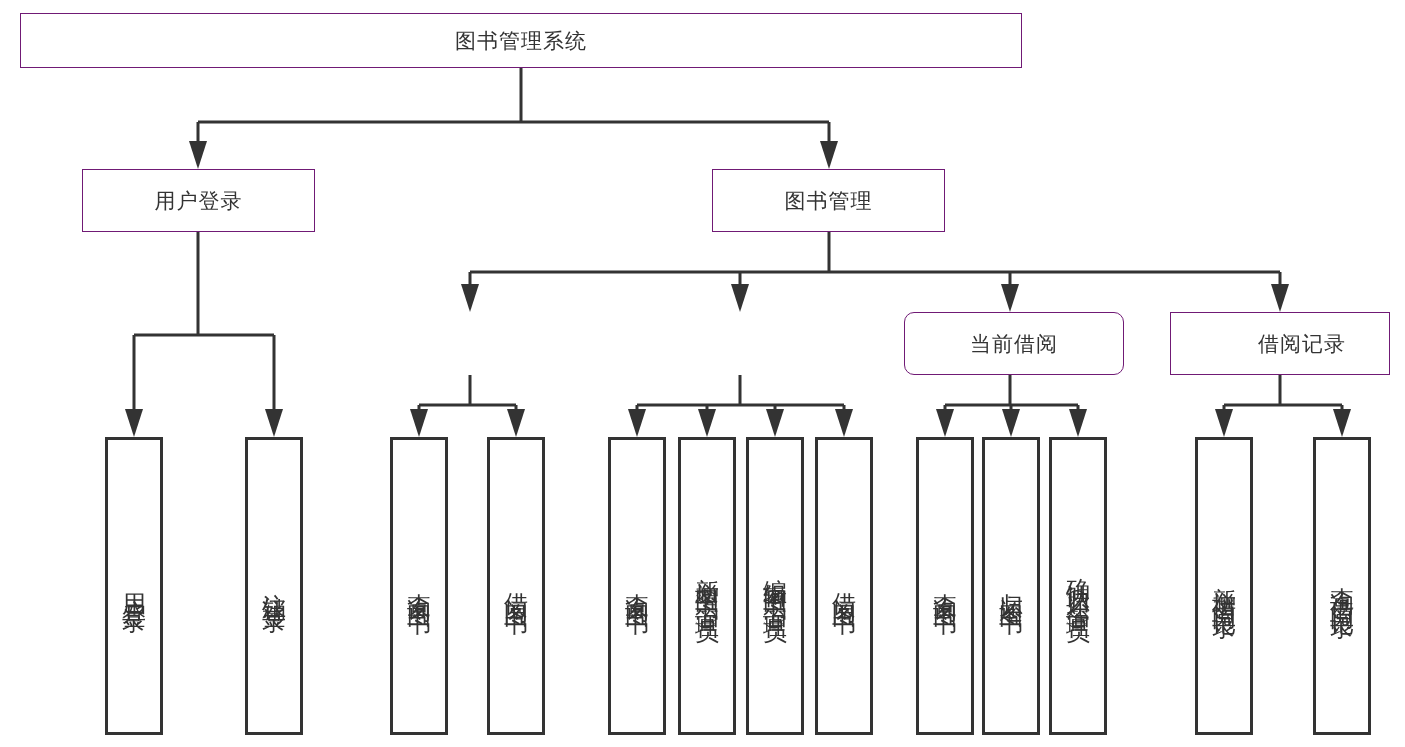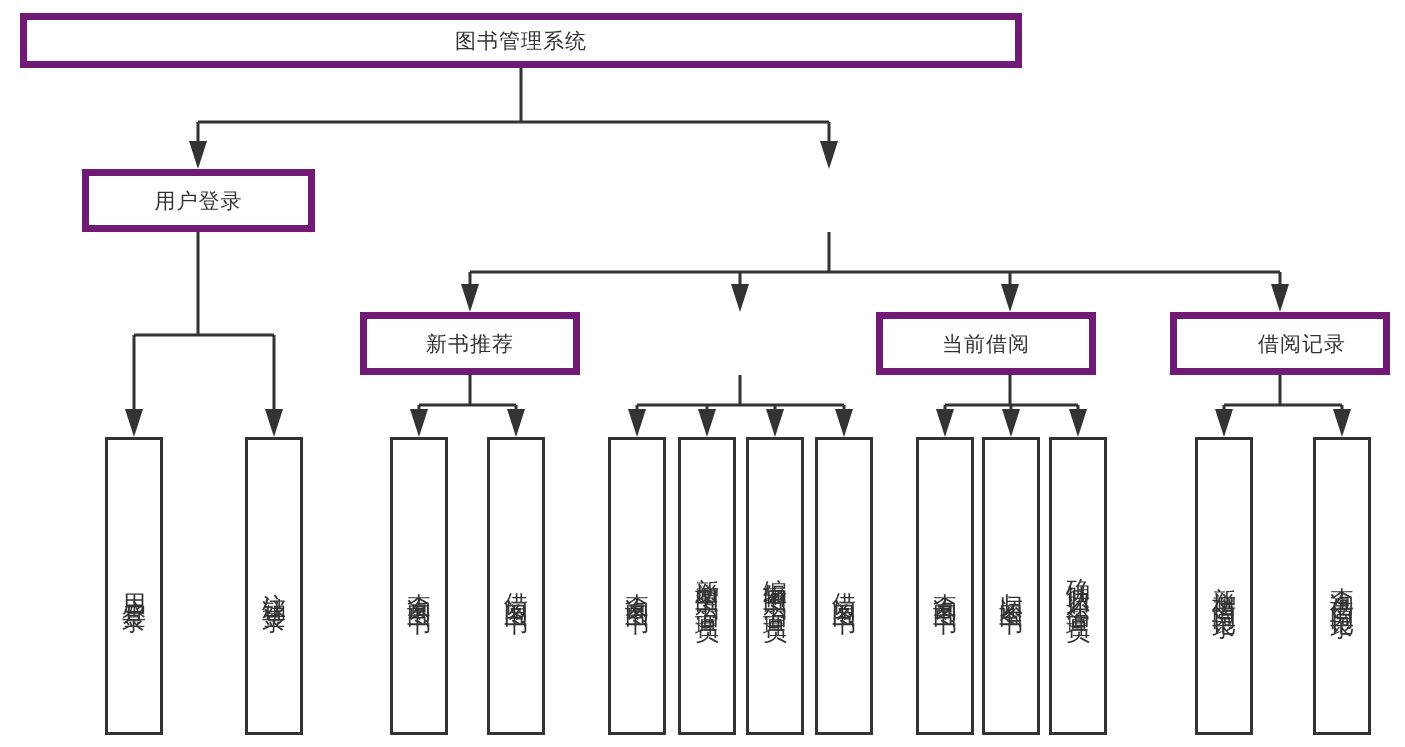--- a/index.html
+++ b/index.html
@@ -17,21 +17,21 @@
   }
   #connectors {
     position: absolute;
     left: 0;
     top: 0;
     pointer-events: none;
   }
   .hbox {
     position: absolute;
     box-sizing: border-box;
-    border: 7px solid #701a75;
+    border: 1px solid #701a75;
     background: #ffffff;
     display: flex;
     align-items: center;
     justify-content: center;
     color: #333333;
     font-size: 21px;
     letter-spacing: 1px;
     white-space: nowrap;
   }
   .vbox {
@@ -52,21 +52,21 @@
     letter-spacing: 6px;
     line-height: 1;
   }
   #root-box    { left: 20px;  top: 13px;  width: 1002px; height: 55px; }
   .l2 { top: 169px; width: 233px; height: 63px; }
   #l2-user-login      { left: 82px;  }
   #l2-book-management { left: 712px; }
   .l3 { top: 312px; width: 220px; height: 63px; }
   #l3-new-book       { left: 360px;  }
   #l3-book-borrow    { left: 630px;  }
-  #l3-current-borrow { left: 876px;  }
+  #l3-current-borrow { left: 904px; border-radius: 10px;  }
   #l3-borrow-records { left: 1170px; padding-left: 44px; }
   #leaf-user-login        { left: 105px;  }
   #leaf-logout            { left: 245px;  }
   #leaf-nb-query          { left: 390px;  }
   #leaf-nb-borrow         { left: 487px;  }
   #leaf-bb-query          { left: 608px;  }
   #leaf-bb-add-admin      { left: 678px;  }
   #leaf-bb-edit-admin     { left: 746px;  }
   #leaf-bb-borrow         { left: 815px;  }
   #leaf-cb-query          { left: 916px;  }
@@ -126,22 +126,22 @@
       <polygon points="1002,409 1020,409 1011,437"></polygon>
       <polygon points="1069,409 1087,409 1078,437"></polygon>
       <polygon points="1215,409 1233,409 1224,437"></polygon>
       <polygon points="1333,409 1351,409 1342,437"></polygon>
     </g>
   </svg>
 
   <div id="root-box" class="hbox">图书管理系统</div>
 
   <div id="l2-user-login" class="hbox l2">用户登录</div>
+  <div id="l2-book-management" class="hbox l2">图书管理</div>
 
-  <div id="l3-new-book" class="hbox l3">新书推荐</div>
   <div id="l3-current-borrow" class="hbox l3">当前借阅</div>
   <div id="l3-borrow-records" class="hbox l3">借阅记录</div>
 
   <div id="leaf-user-login" class="vbox">用户登录</div>
   <div id="leaf-logout" class="vbox">注销登录</div>
 
   <div id="leaf-nb-query" class="vbox">查询图书</div>
   <div id="leaf-nb-borrow" class="vbox">借阅图书</div>
 
   <div id="leaf-bb-query" class="vbox">查询图书</div>

